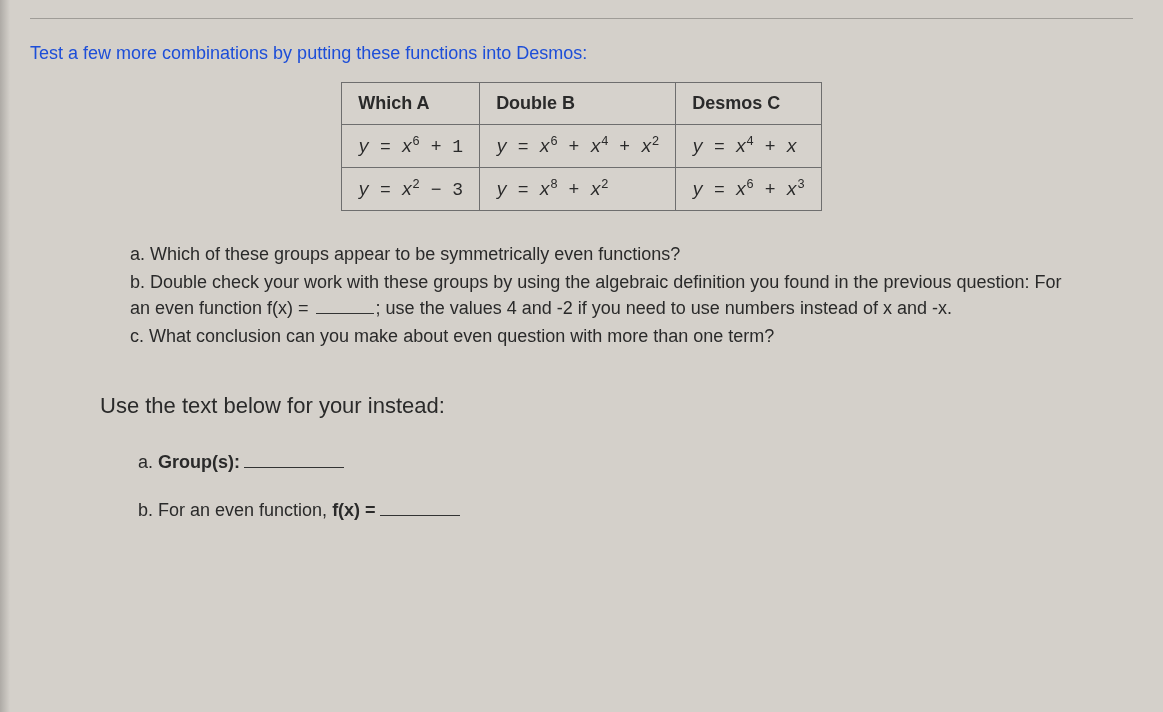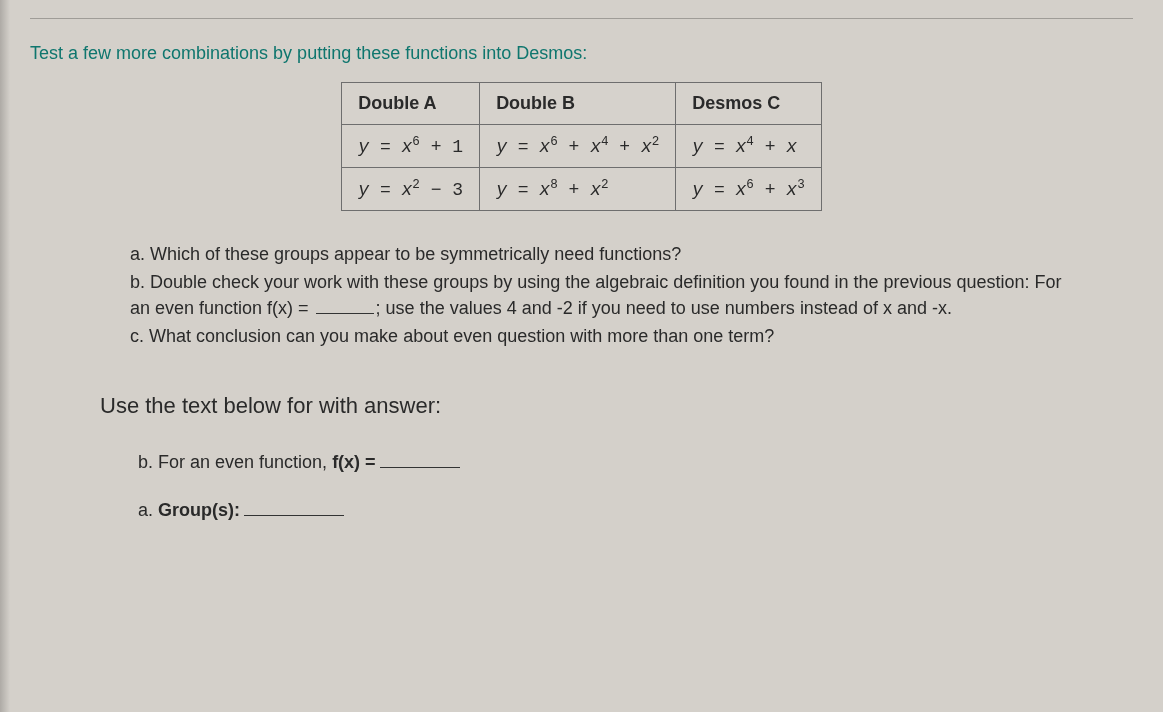--- a/index.html
+++ b/index.html
@@ -16,21 +16,21 @@
   .page {
     padding: 0 30px 30px 30px;
   }
   hr.divider {
     border: none;
     border-top: 1px solid rgba(0,0,0,0.25);
     margin: 18px 0 24px 0;
   }
   .intro {
     font-size: 18px;
-    color: #0f766e;
+    color: #1d4ed8;
     margin-bottom: 18px;
   }
   table.groups {
     border-collapse: collapse;
     margin: 0 auto 30px auto;
   }
   table.groups th, table.groups td {
     border: 1px solid #6e6e6e;
     padding: 10px 16px;
     font-size: 18px;
@@ -110,49 +110,49 @@
 <div class="vshadow-left"></div>
 <div class="page">
 
   <hr class="divider">
 
   <div class="intro">Test a few more combinations by putting these functions into Desmos:</div>
 
   <table class="groups">
     <tbody>
         <tr>
-      <th>Double A</th>
+      <th>Which A</th>
       <th>Double B</th>
       <th>Desmos C</th>
     </tr>
     <tr>
       <td><span class="math">y <span class="op">=</span> x<sup>6</sup> <span class="op">+</span> <span class="num">1</span></span></td>
       <td><span class="math">y <span class="op">=</span> x<sup>6</sup> <span class="op">+</span> x<sup>4</sup> <span class="op">+</span> x<sup>2</sup></span></td>
       <td><span class="math">y <span class="op">=</span> x<sup>4</sup> <span class="op">+</span> x</span></td>
     </tr>
     <tr>
       <td><span class="math">y <span class="op">=</span> x<sup>2</sup> <span class="op">−</span> <span class="num">3</span></span></td>
       <td><span class="math">y <span class="op">=</span> x<sup>8</sup> <span class="op">+</span> x<sup>2</sup></span></td>
       <td><span class="math">y <span class="op">=</span> x<sup>6</sup> <span class="op">+</span> x<sup>3</sup></span></td>
     </tr>
   </tbody>
     </table>
 
   <div class="questions">
-    <div class="item">a. Which of these groups appear to be symmetrically need functions?</div>
+    <div class="item">a. Which of these groups appear to be symmetrically even functions?</div>
     <div class="item">
       <span>b. Double check your work with these groups by using the algebraic definition you found in the previous question: For an even function f(x) = </span><span class="blank"></span><span>; use the values 4 and -2 if you need to use numbers instead of x and -x.</span>
     </div>
     <div class="item">c. What conclusion can you make about even question with more than one term?</div>
   </div>
 
-  <div class="answer-heading">Use the text below for with answer:</div>
+  <div class="answer-heading">Use the text below for your instead:</div>
 
   <div class="answers">
     <div class="arow">
-      <span>b. For an even function, </span><span class="bold">f(x) =</span><span class="blank-med"></span>
+      <span>a. </span><span class="bold">Group(s):</span><span class="blank-long"></span>
     </div>
     <div class="arow">
-      <span>a. </span><span class="bold">Group(s):</span><span class="blank-long"></span>
+      <span>b. For an even function, </span><span class="bold">f(x) =</span><span class="blank-med"></span>
     </div>
   </div>
 
 </div>
 
 </body></html>

